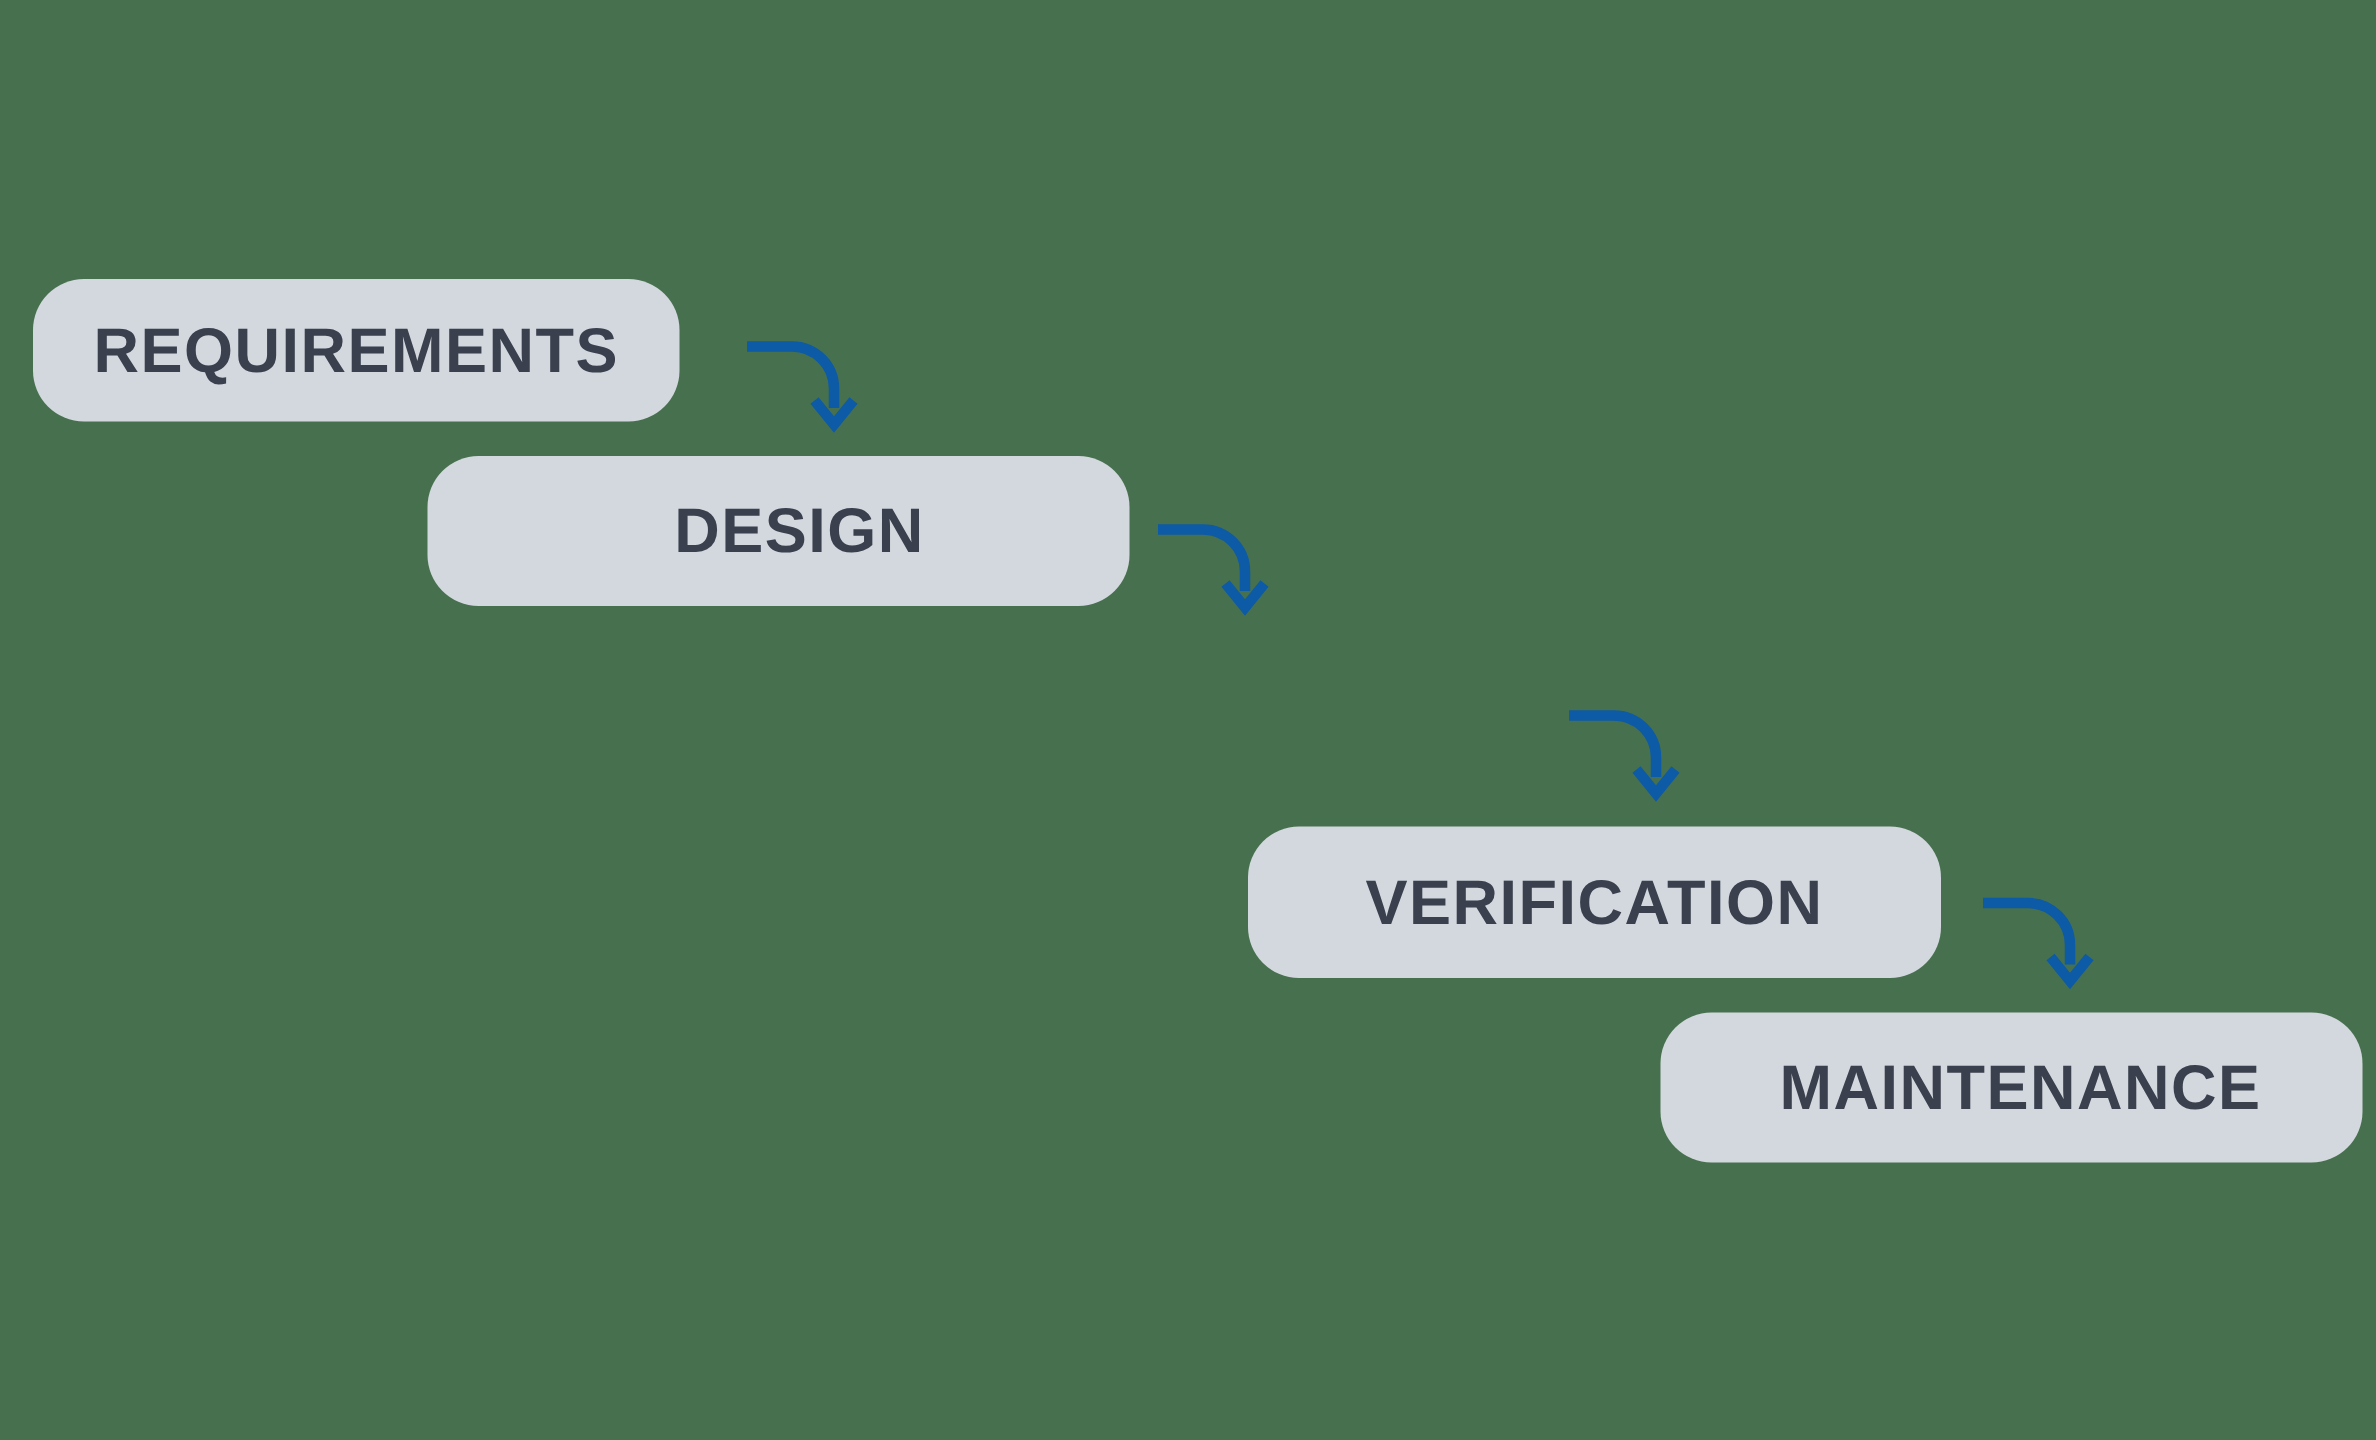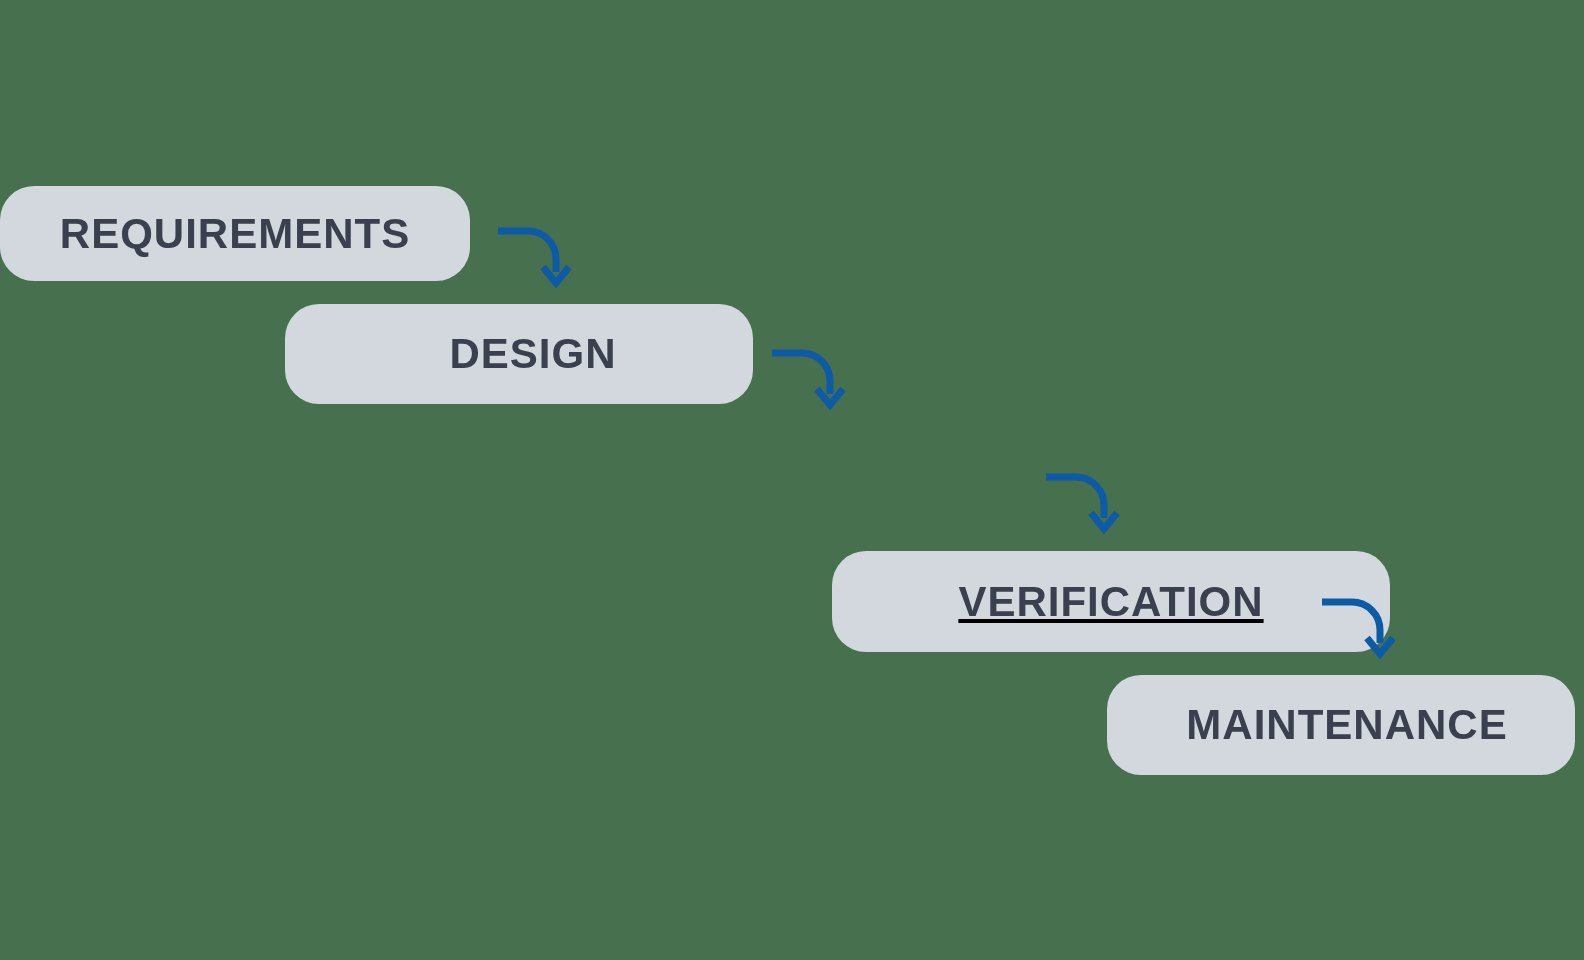--- a/index.html
+++ b/index.html
@@ -42,24 +42,24 @@
     overflow: visible;
   }
   .flow-arrow path {
     fill: none;
     stroke: var(--arrow);
     stroke-width: 7;
     stroke-linecap: butt;
     stroke-linejoin: miter;
   }
   
-  .box-1 { left: 0;    top: 186px; width: 470px; height: 95px;  }
+  .box-1 { left: 22px;    top: 186px; width: 431px; height: 95px;  }
   .box-2 { left: 285px;  top: 304px; width: 468px; height: 100px; padding-left: 28px; }
   .box-3 { left: 556px;  top: 427px; width: 472px; height: 101px; }
-  .box-4 { left: 832px;  top: 551px; width: 558px; height: 101px; text-decoration: underline; }
+  .box-4 { left: 832px;  top: 551px; width: 462px; height: 101px; }
   .box-5 { left: 1107px; top: 675px; width: 468px; height: 100px; padding-left: 12px; }
   
   .arrow-1 { left: 494px;  top: 222px; }
   .arrow-2 { left: 768px;  top: 344px; }
   .arrow-3 { left: 1042px; top: 468px; }
   .arrow-4 { left: 1318px; top: 593px; }
 </style>
 </head>
 <body>
 

